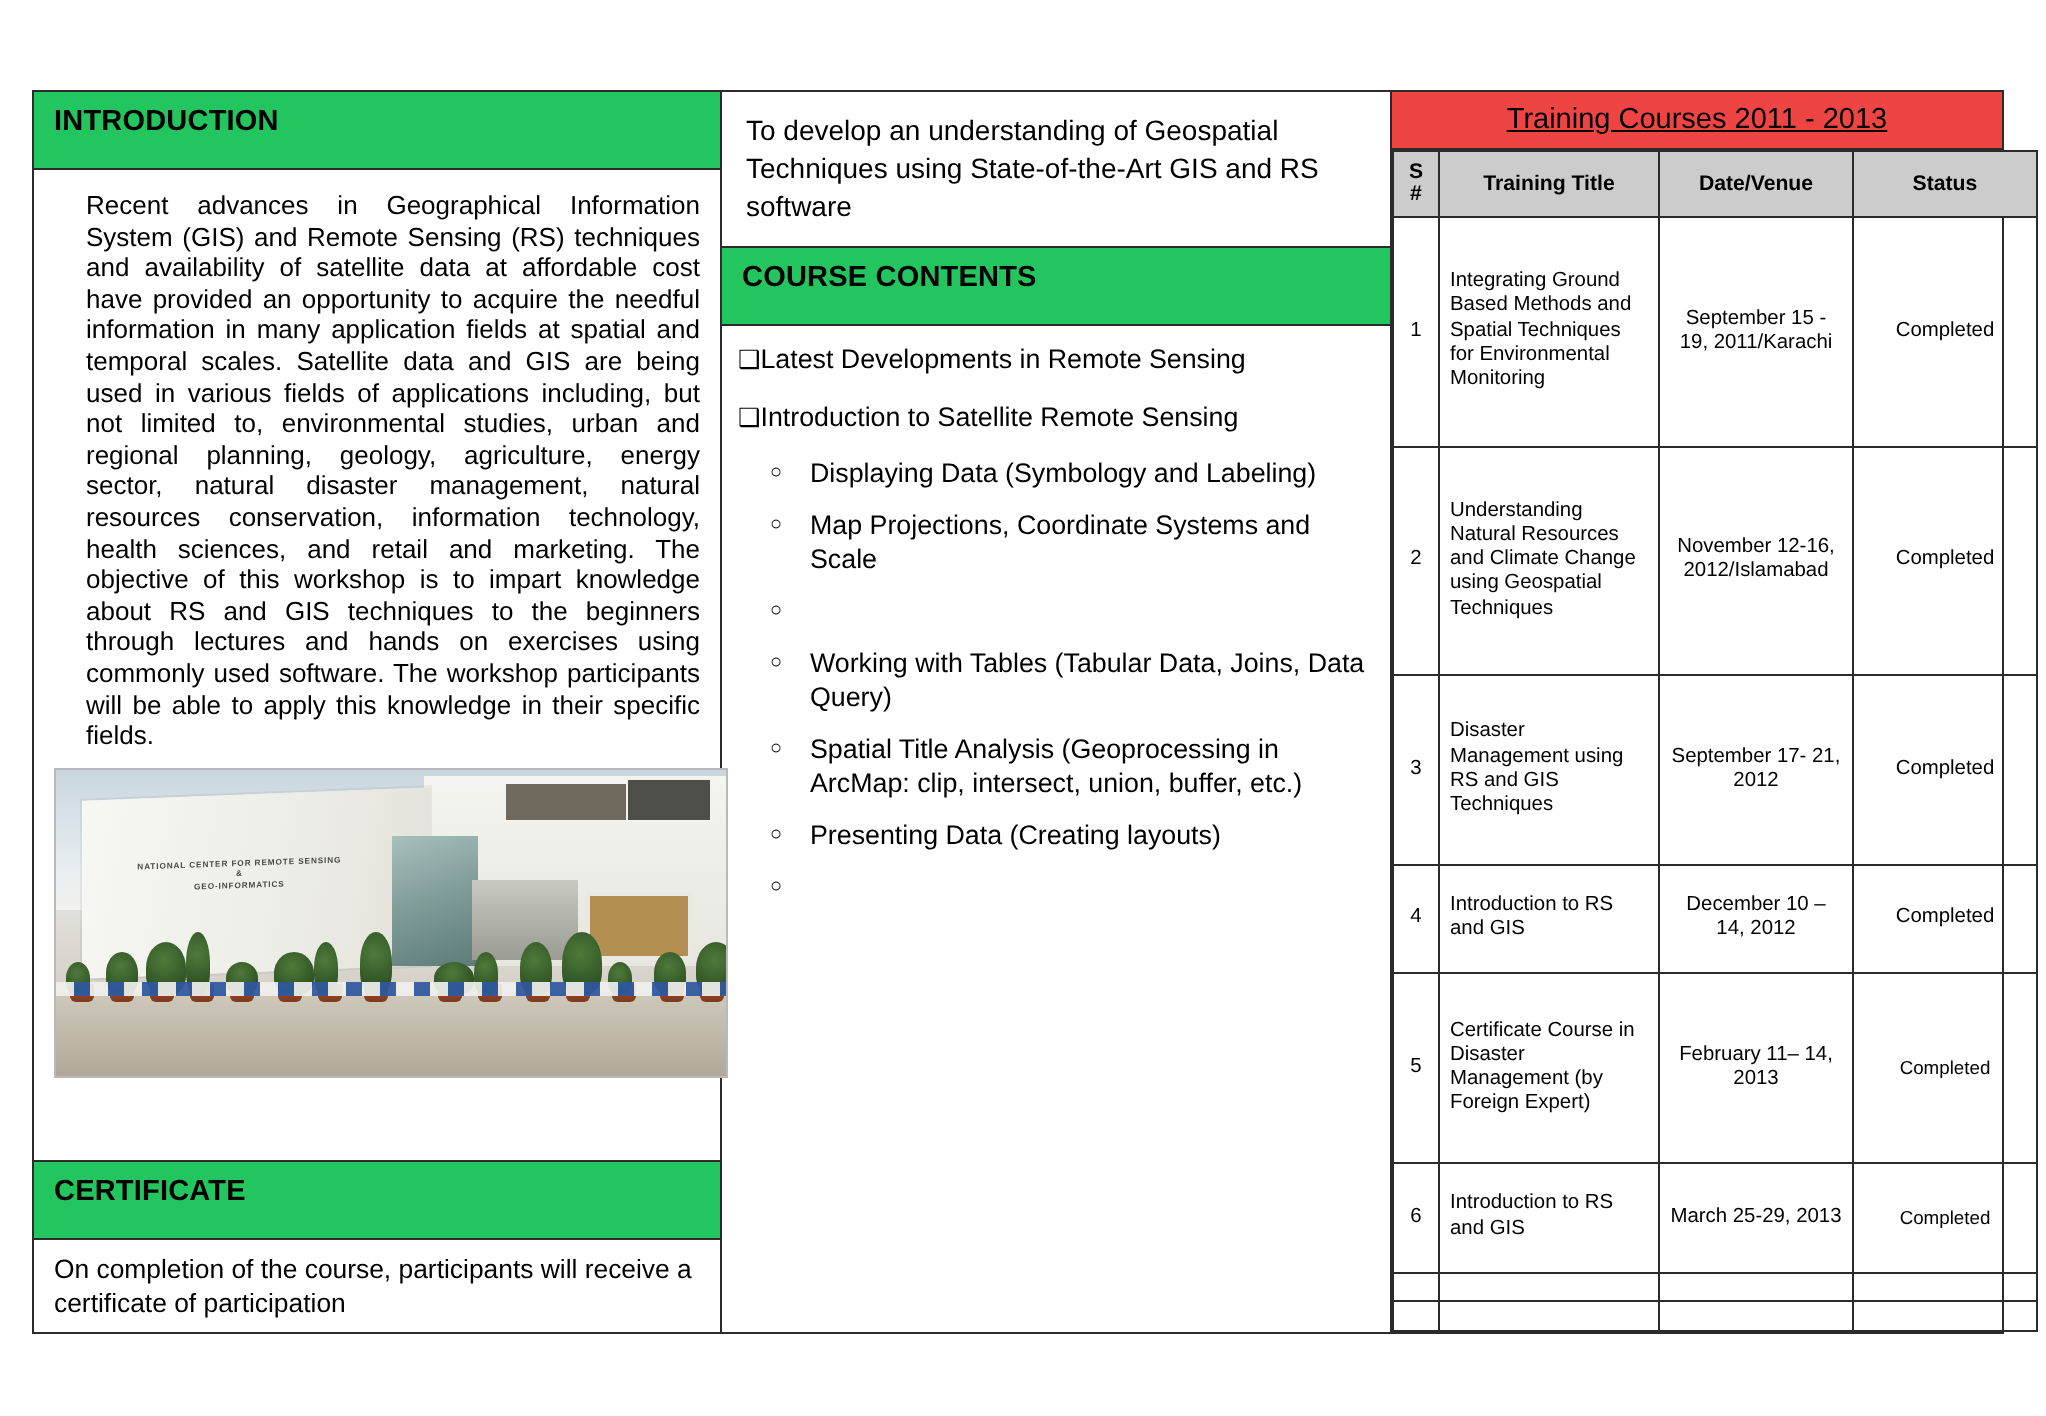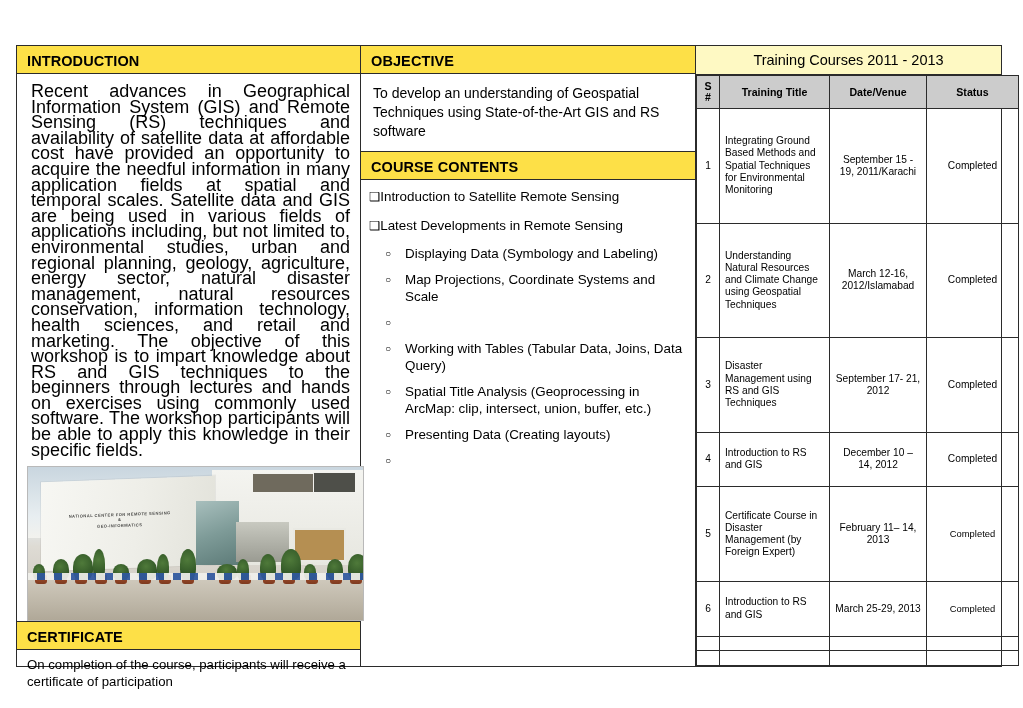--- a/index.html
+++ b/index.html
@@ -30,42 +30,42 @@
   .col {
     box-sizing: border-box;
     display: flex;
     flex-direction: column;
   }
   .col-left   { width: 345px; border: 1.5px solid #2b2b2b; }
   .col-mid    { width: 335px; border: 1.5px solid #2b2b2b; border-left: none; }
   .col-right  { width: 306px; border: 1.5px solid #2b2b2b; border-left: none; }
 
   .section-head {
-    background: #fde047;
+    background: #22c55e;
     font-size: 14.5px;
     font-weight: bold;
     letter-spacing: 0.1px;
-    padding: 7px 9px 4px 10px;
+    padding: 7px 9px 15px 10px;
     box-sizing: border-box;
     border-bottom: 1.5px solid #2b2b2b;
     flex: 0 0 auto;
   }
   .section-body {
     padding: 8px 10px 6px 10px;
     box-sizing: border-box;
     flex: 1 1 auto;
   }
 
   
   .intro-text {
-    font-size: 18px;
+    font-size: 13px;
     line-height: 15.6px;
     text-align: justify;
     text-justify: inter-word;
-    margin: 2px 0 0 4px;
+    margin: 2px 0 0 16px;
   }
 
   .photo-wrap {
     margin: 8px 0 0 0;
     flex: 0 0 auto;
     padding: 0 0 0 0;
   }
   .photo {
     position: relative;
     width: 337px;
@@ -193,26 +193,27 @@
     flex: 0 0 auto;
     width: 20px;
     font-size: 10px;
     line-height: 17px;
     color: #000;
   }
   .c-l2 .tx { flex: 1 1 auto; }
 
   
   .tbl-title {
-    background: #fef9c3;
+    background: #ef4444;
     text-align: center;
     font-size: 14.5px;
     padding: 6px 0 6px 0;
     border-bottom: 1.2px solid #2b2b2b;
     box-sizing: border-box;
+    text-decoration: underline;
   }
   table.courses {
     width: 100%;
     border-collapse: collapse;
     table-layout: fixed;
     flex: 1 1 auto;
   }
   table.courses th, table.courses td {
     border: 1.1px solid #2b2b2b;
     box-sizing: border-box;
@@ -294,28 +295,27 @@
           <div class="ph-curb"></div>
         </div>
       </div>
     </div>
 
     <div class="section-head cert-head">CERTIFICATE</div>
     <div class="cert-text">On completion of the course, participants will receive a certificate of participation</div>
   </div>
 
   <div class="col col-mid">
-    <div class="section-head">OBJECTIVE</div>
     <div class="obj-text">To develop an understanding of Geospatial Techniques using State-of-the-Art GIS and RS software</div>
 
     <div class="section-head" style="border-top:1.5px solid #2b2b2b;">COURSE CONTENTS</div>
 
     <div class="contents" id="contents-list">
+        <div class="c-l1"><span class="bx">❑</span><span>Latest Developments in Remote Sensing</span></div>
         <div class="c-l1"><span class="bx">❑</span><span>Introduction to Satellite Remote Sensing</span></div>
-        <div class="c-l1"><span class="bx">❑</span><span>Latest Developments in Remote Sensing</span></div>
         <div class="c-l2">
           <span class="mk">○</span>
           <span class="tx">Displaying Data (Symbology and Labeling)</span>
         </div>
         <div class="c-l2">
           <span class="mk">○</span>
           <span class="tx">Map Projections, Coordinate Systems and Scale</span>
         </div>
         <div class="c-l2">
           <span class="mk">○</span>
@@ -355,21 +355,21 @@
       <tbody id="courses-body">
           <tr>
             <td class="c-sn">1</td>
             <td class="c-title">Integrating Ground Based Methods and Spatial Techniques for Environmental Monitoring</td>
             <td class="c-date">September 15 - 19, 2011/Karachi</td>
             <td class="c-stat">Completed</td>
           </tr>
           <tr>
             <td class="c-sn">2</td>
             <td class="c-title">Understanding Natural Resources and Climate Change using Geospatial Techniques</td>
-            <td class="c-date">March 12-16, 2012/Islamabad</td>
+            <td class="c-date">November 12-16, 2012/Islamabad</td>
             <td class="c-stat">Completed</td>
           </tr>
           <tr>
             <td class="c-sn">3</td>
             <td class="c-title">Disaster Management using RS and GIS Techniques</td>
             <td class="c-date">September 17- 21, 2012</td>
             <td class="c-stat">Completed</td>
           </tr>
           <tr>
             <td class="c-sn">4</td>

